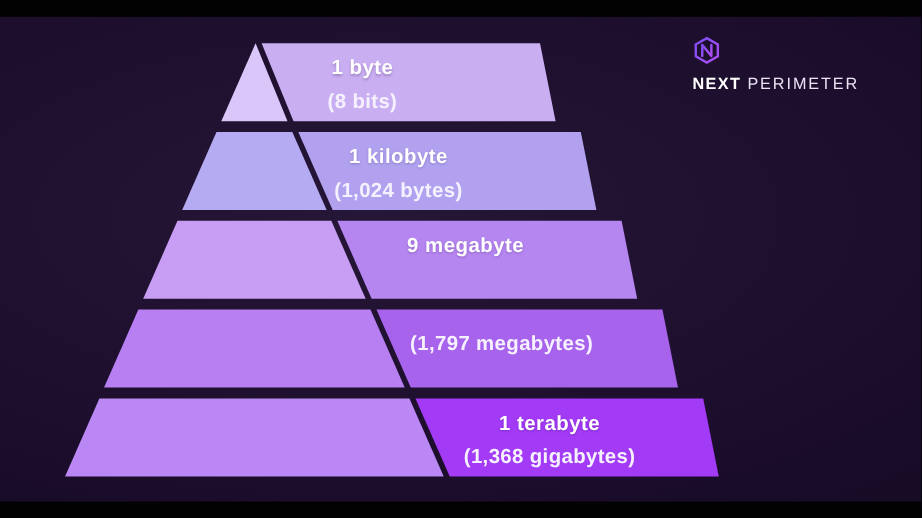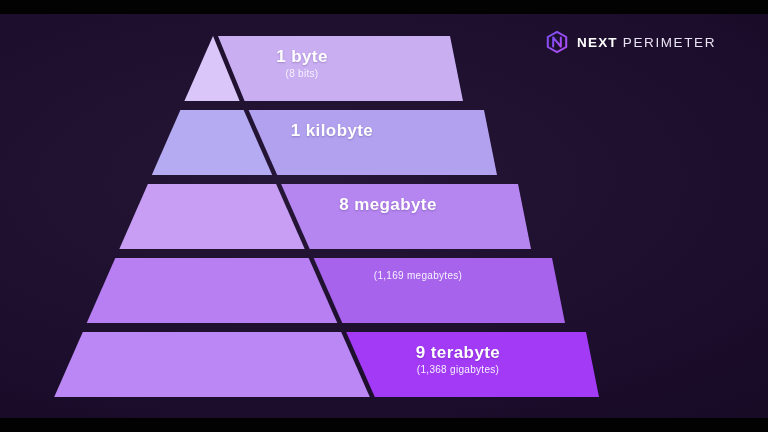--- a/index.html
+++ b/index.html
@@ -17,31 +17,31 @@
   .pyramid{position:absolute;left:0;top:0;width:768px;height:432px;}
   .pyramid polygon{stroke:none;}
   .label{
     position:absolute;width:240px;text-align:center;color:#ffffff;
   }
   .label .t{
     font-size:17px;font-weight:700;letter-spacing:.4px;line-height:20px;
     text-shadow:0 1px 2px rgba(40,10,70,.25);
   }
   .label .s{
-    font-size:10px;font-weight:400;letter-spacing:.3px;line-height:13px;
-    margin-top:0;color:#f6f1ff;
+    font-size:17px;font-weight:700;letter-spacing:.3px;line-height:13px;
+    margin-top:11px;color:#f6f1ff;
   }
   .label.t1{left:182px;top:47px;}
   .label.t2{left:212px;top:121px;}
   .label.t3{left:268px;top:195px;}
   .label.t4{left:298px;top:269px;}
   .label.t5{left:338px;top:343px;}
   .logo{
     position:absolute;top:30px;right:52px;
-    display:flex;align-items:center;gap:8px;
+    display:flex;align-items:flex-start;gap:8px;flex-direction:column;
   }
   .logo .mark{width:24px;height:24px;display:block;}
   .logo .word{font-size:13.5px;color:#ffffff;white-space:nowrap;}
   .logo .word .bold{font-weight:700;letter-spacing:1.2px;}
   .logo .word .light{font-weight:300;letter-spacing:1.6px;color:#e9e3f5;margin-left:5px;}
 </style>
 </head>
 <body>
 
 <div class="stage">
@@ -76,29 +76,30 @@
       <polygon points="346.2,332 586,332 599,397 374.8,397" fill="#a23af6"></polygon>
     </g>
   </svg>
 
   <div class="label t1">
     <div class="t">1 byte</div>
     <div class="s">(8 bits)</div>
   </div>
   <div class="label t2">
     <div class="t">1 kilobyte</div>
+    <div class="s">(1,024 bytes)</div>
   </div>
   <div class="label t3">
-    <div class="t">8 megabyte</div>
+    <div class="t">9 megabyte</div>
   </div>
   <div class="label t4">
-    <div class="s">(1,169 megabytes)</div>
+    <div class="s">(1,797 megabytes)</div>
   </div>
   <div class="label t5">
-    <div class="t">9 terabyte</div>
+    <div class="t">1 terabyte</div>
     <div class="s">(1,368 gigabytes)</div>
   </div>
 
   <div class="logo">
     <svg class="mark" viewBox="0 0 24 24" aria-hidden="true">
       <defs>
         <linearGradient id="lg" x1="0" y1="0" x2="1" y2="1">
           <stop offset="0" stop-color="#7c4df2"></stop>
           <stop offset="1" stop-color="#b14ef7"></stop>
         </linearGradient>

